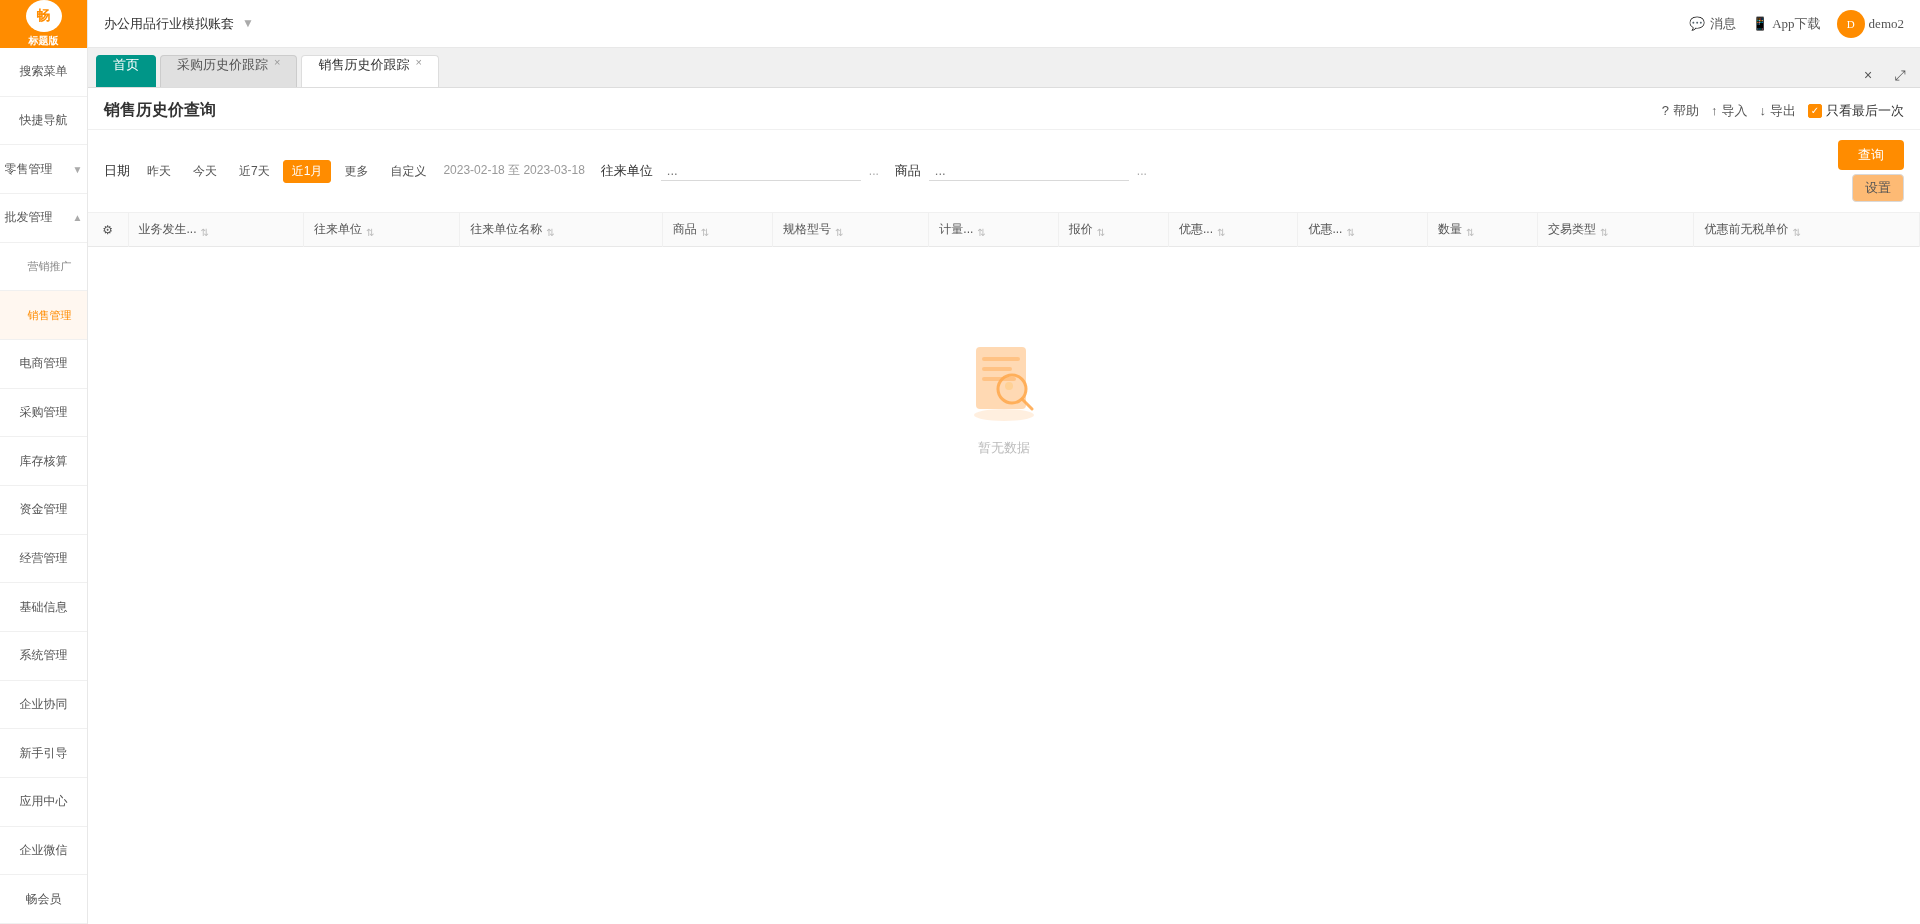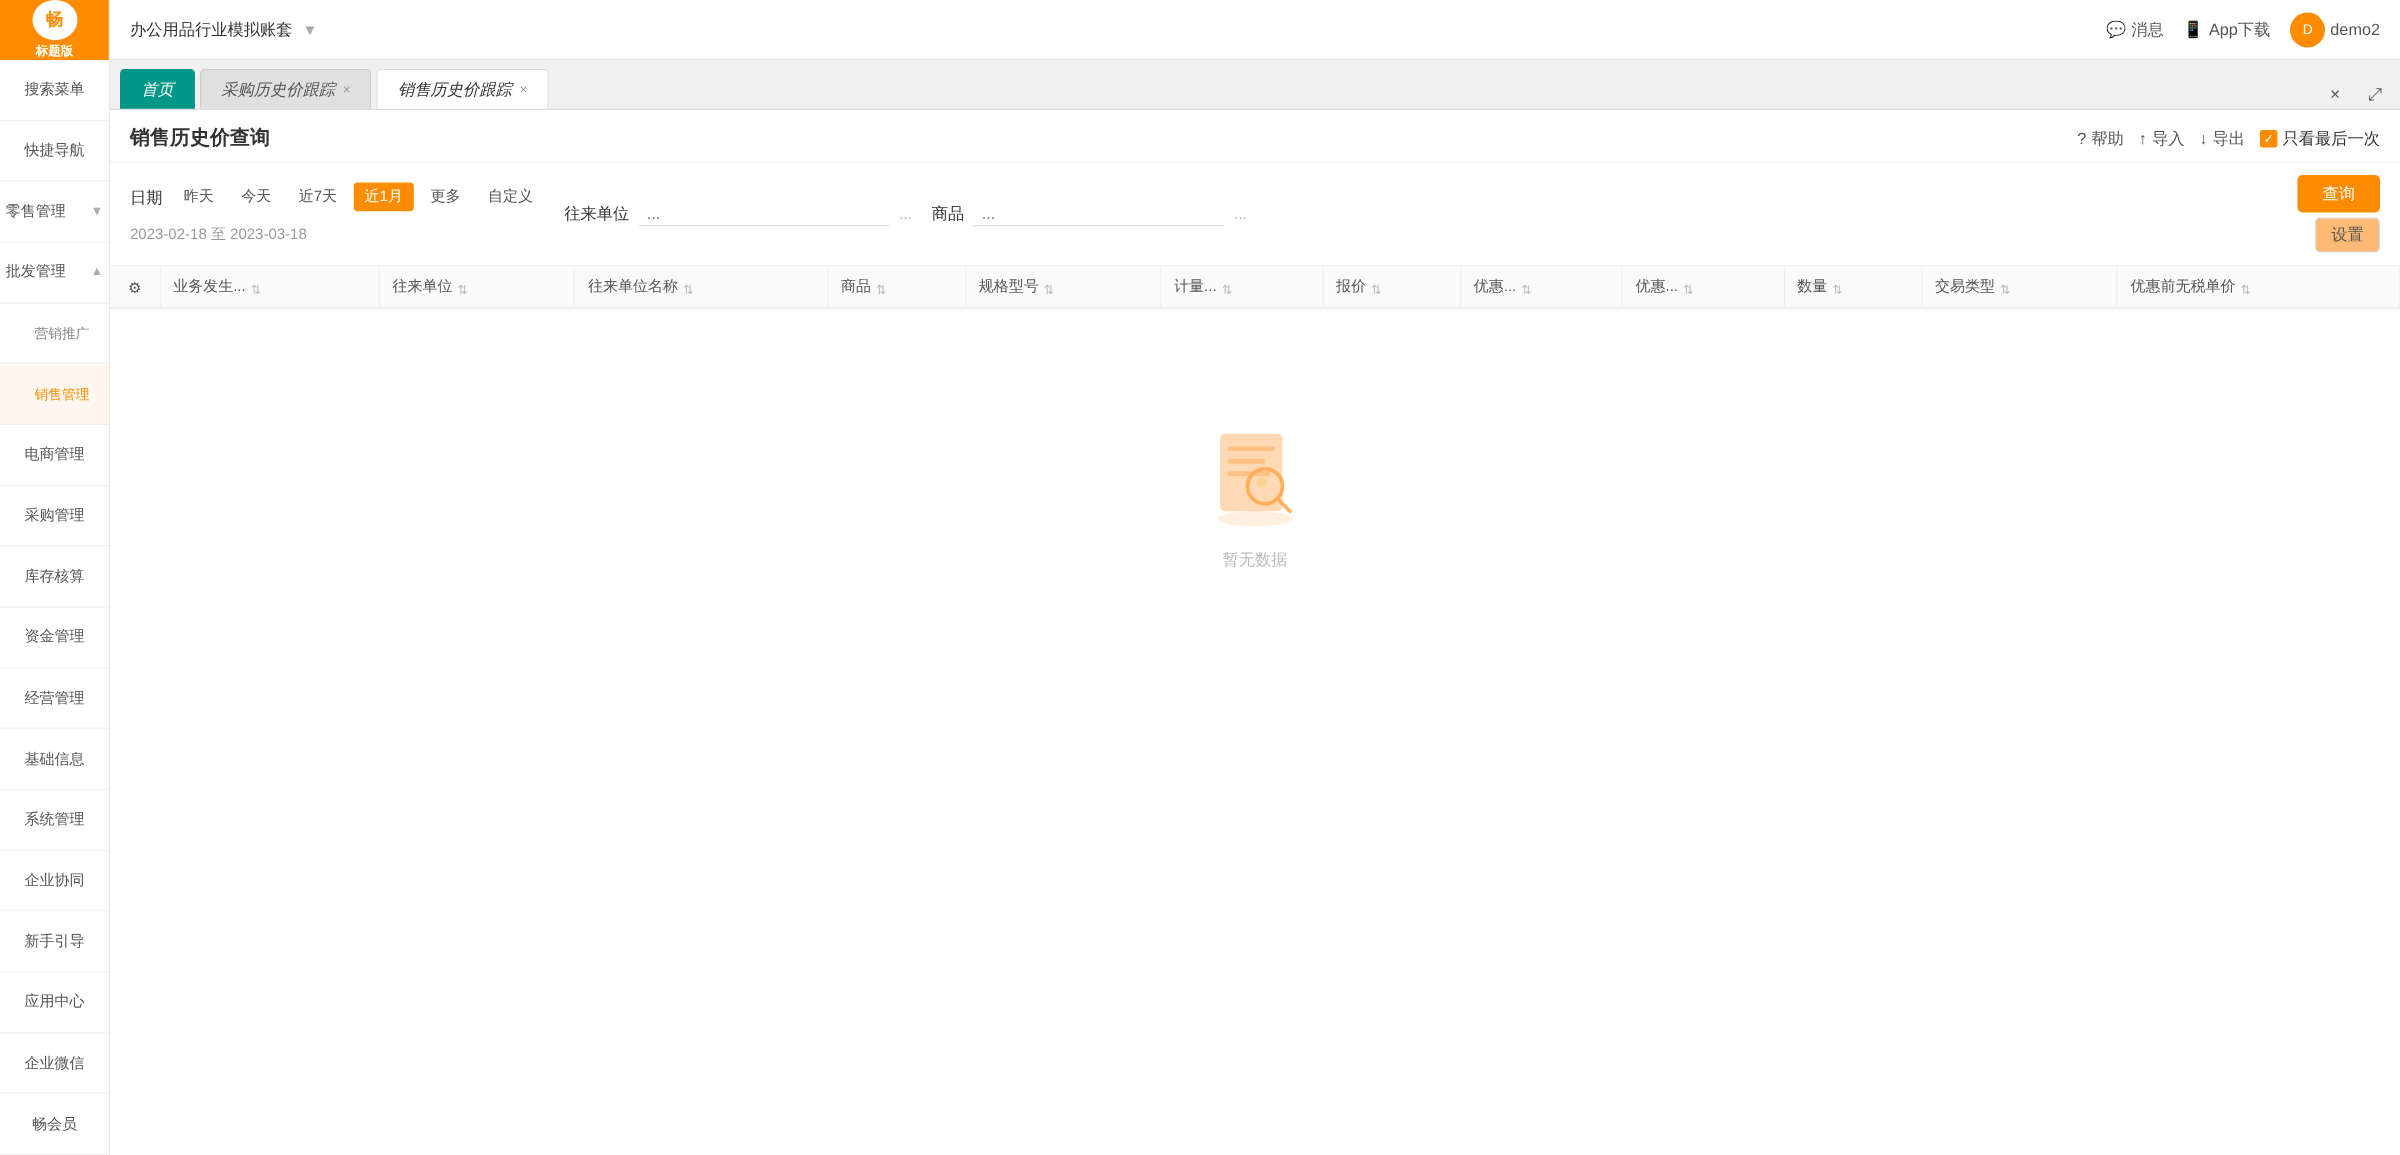--- a/index.html
+++ b/index.html
@@ -13,30 +13,30 @@
     .sidebar-logo-text { color: #fff; font-size: 10px; margin-top: 2px; font-weight: bold; }
     .sidebar-item { height: 52px; display: flex; align-items: center; justify-content: center; cursor: pointer; font-size: 12px; color: #555; border-bottom: 1px solid #f0f0f0; }
     .sidebar-item.active { color: #ff8c00; background: #fff7f0; }
     .sidebar-item.has-arrow { flex-direction: row; gap: 20px; }
     .sidebar-item .arrow { font-size: 10px; color: #aaa; }
 
     
     .main-area { flex: 1; display: flex; flex-direction: column; height: 924px; overflow: hidden; }
 
     
-    .topbar { height: 48px; background: #fff; display: flex; align-items: center; padding: 0 16px; border-bottom: 1px solid #e8e8e8; justify-content: space-between; }
+    .topbar { height: 48px; background: #fff; display: flex; align-items: center; padding: 0 16px; border-bottom: 1px solid #e8e8e8; justify-content: space-between; font-family: Liberation Serif, serif; }
     .topbar-left { display: flex; align-items: center; gap: 8px; }
     .topbar-title { font-size: 13px; color: #333; }
     .topbar-right { display: flex; align-items: center; gap: 16px; }
     .topbar-right-item { display: flex; align-items: center; gap: 4px; cursor: pointer; font-size: 13px; color: #555; }
     .avatar { width: 28px; height: 28px; border-radius: 50%; background: #ff8c00; display: flex; align-items: center; justify-content: center; color: #fff; font-size: 11px; }
 
     
     .tabbar { height: 40px; background: #f0f0f0; display: flex; align-items: flex-end; padding: 0 8px; border-bottom: 1px solid #ddd; }
-    .tab { height: 32px; padding: 0 16px; display: flex; align-items: center; gap: 6px; cursor: pointer; font-size: 13px; background: #e0e0e0; border-radius: 4px 4px 0 0; margin-right: 4px; color: #555; border: 1px solid #ccc; border-bottom: none; font-style: italic; }
+    .tab { height: 32px; padding: 0 16px; display: flex; gap: 6px; cursor: pointer; font-size: 13px; background: #e0e0e0; border-radius: 4px 4px 0 0; margin-right: 4px; color: #555; border: 1px solid #ccc; border-bottom: none; }
     .tab.active { background: #fff; color: #333; border-color: #ddd; }
     .tab .close-icon { font-size: 11px; color: #999; cursor: pointer; }
     .tab-home { background: #009688; color: #fff; border-color: #009688; }
     .tab-controls { margin-left: auto; display: flex; align-items: center; gap: 8px; }
     .tab-control-btn { width: 24px; height: 24px; display: flex; align-items: center; justify-content: center; cursor: pointer; color: #555; font-size: 14px; }
 
     
     .page-content { flex: 1; background: #fff; overflow: hidden; display: flex; flex-direction: column; }
 
     
@@ -209,21 +209,21 @@
           <span>导出</span>
         </div>
         <div class="only-last-checkbox">
           <div class="checkbox-icon">✓</div>
           <span>只看最后一次</span>
         </div>
       </div>
     </div>
 
     <div class="filter-area">
-      <div class="filter-group" style="flex-direction: column; align-items: flex-start;">
+      <div class="filter-group" style="flex-direction: row; align-items: flex-start;">
 
         <div style="display: flex; align-items: center; gap: 8px;">
             <span class="filter-label">日期</span>
             <div class="filter-date-btns">
           <span class="date-btn">昨天</span>
           <span class="date-btn">今天</span>
           <span class="date-btn">近7天</span>
           <span class="date-btn active">近1月</span>
           <span class="date-btn">更多</span>
           <span class="date-btn">自定义</span>

